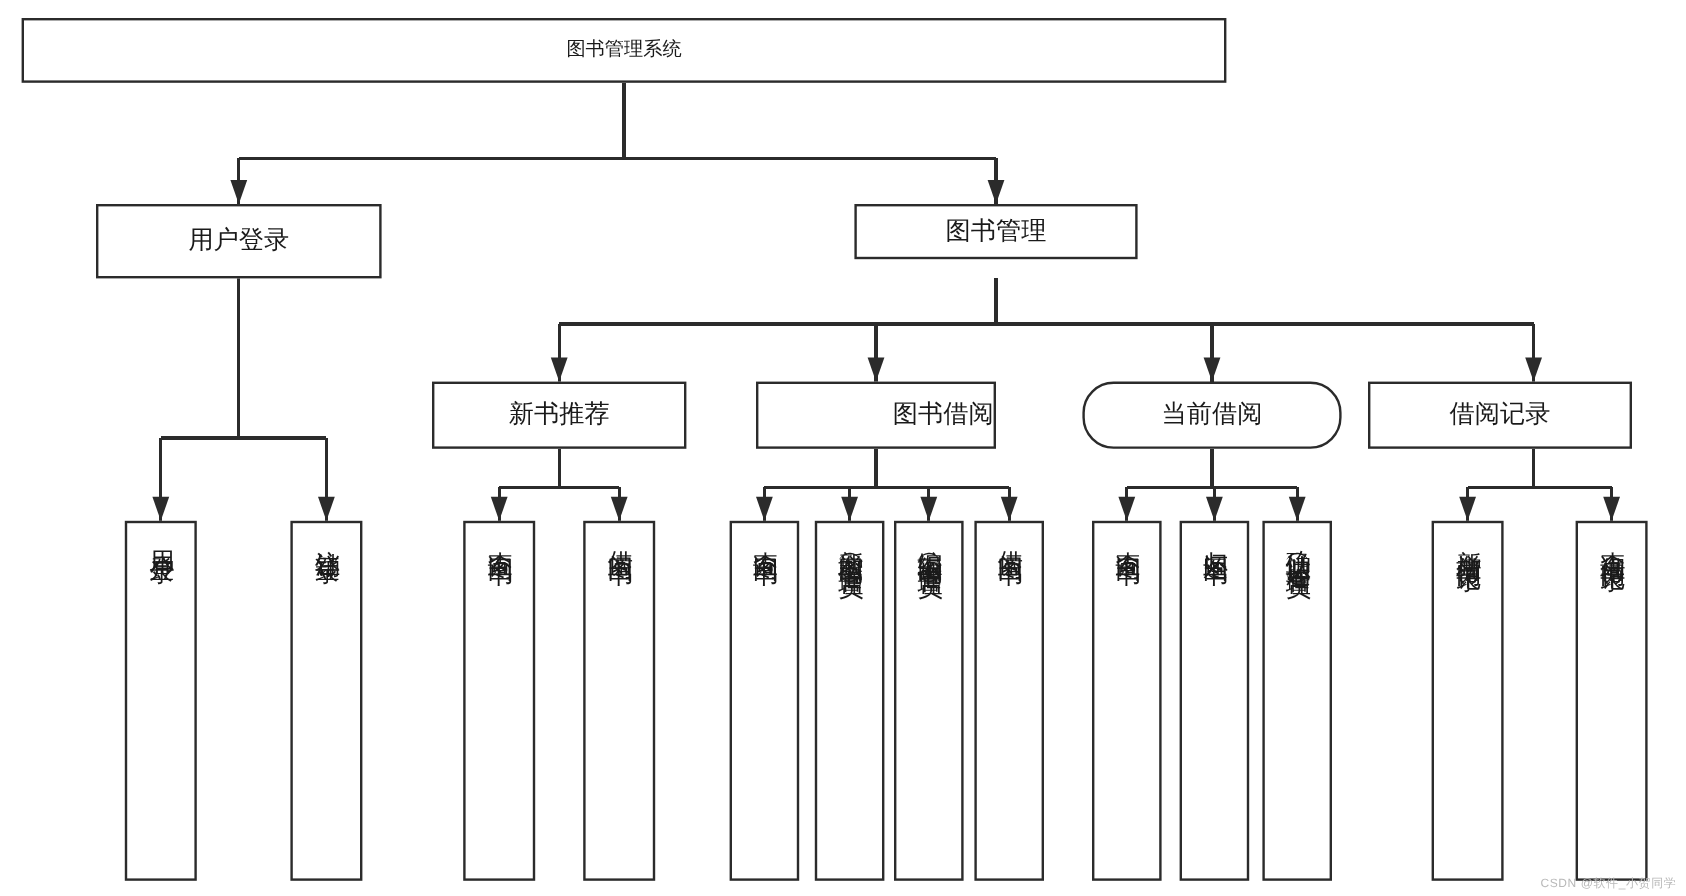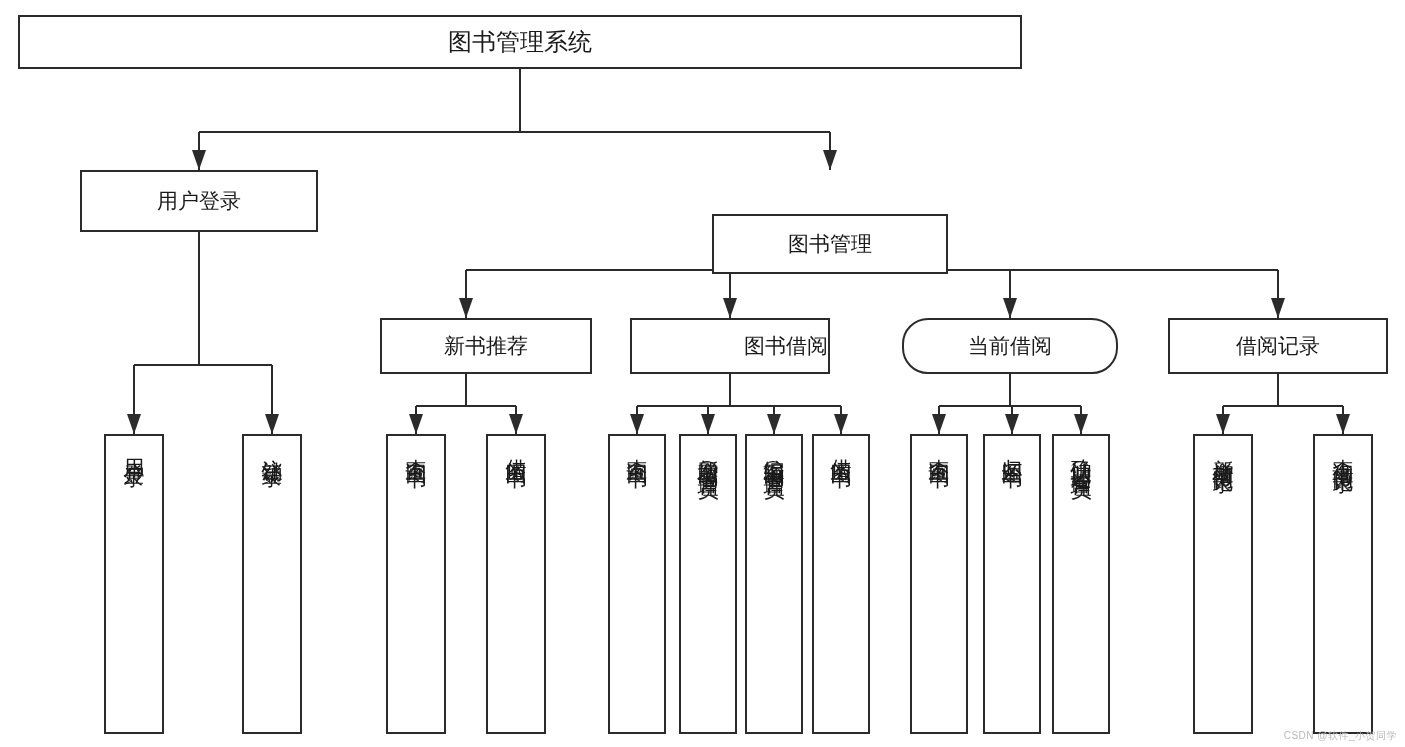--- a/index.html
+++ b/index.html
@@ -48,21 +48,21 @@
     justify-content: center;
     padding-top: 6px;
   }
   .node.vert .label {
     writing-mode: vertical-rl;
     text-orientation: upright;
     font-size: 21px;
     letter-spacing: 3px;
     line-height: 1.05;
   }
-  .node.root .label { font-size: 24px; }
+  .node.root .label { font-size: 16px; }
   .watermark {
     position: absolute;
     right: 8px;
     bottom: 4px;
     font-size: 10px;
     color: #b9b9b9;
     white-space: nowrap;
     letter-spacing: 0.5px;
   }
 </style>
@@ -126,33 +126,33 @@
       <path d="M1336,414 L1350,414 L1343,434 Z" fill="#2b2b2b"></path>
     </svg>
 
   <div id="nodes">
       <div class="node horiz root" style="left: 18px; top: 15px; width: 1004px; height: 54px;">
         <span class="label">图书管理系统</span>
       </div>
       <div class="node horiz" style="left: 80px; top: 170px; width: 238px; height: 62px;">
         <span class="label">用户登录</span>
       </div>
-      <div class="node horiz" style="left: 712px; top: 170px; width: 236px; height: 60px; margin-top: 44px;">
+      <div class="node horiz" style="left: 712px; top: 170px; width: 236px; height: 46px;">
         <span class="label">图书管理</span>
       </div>
-      <div class="node horiz" style="left: 360px; top: 318px; width: 212px; height: 56px; margin-left: 20px;">
+      <div class="node horiz" style="left: 360px; top: 318px; width: 212px; height: 56px;">
         <span class="label">新书推荐</span>
       </div>
       <div class="node horiz" style="left: 630px; top: 318px; width: 200px; height: 56px; justify-content: flex-end;">
         <span class="label">图书借阅</span>
       </div>
       <div class="node horiz" style="left: 902px; top: 318px; width: 216px; height: 56px; border-radius: 26px;">
         <span class="label">当前借阅</span>
       </div>
-      <div class="node horiz" style="left: 1168px; top: 318px; width: 220px; height: 56px;">
+      <div class="node horiz" style="left: 1140px; top: 318px; width: 220px; height: 56px;">
         <span class="label">借阅记录</span>
       </div>
       <div class="node vert" style="left: 104px; top: 434px; width: 60px; height: 300px;">
         <span class="label">用户登录</span>
       </div>
       <div class="node vert" style="left: 242px; top: 434px; width: 60px; height: 300px;">
         <span class="label">注销登录</span>
       </div>
       <div class="node vert" style="left: 386px; top: 434px; width: 60px; height: 300px;">
         <span class="label">查询图书</span>

